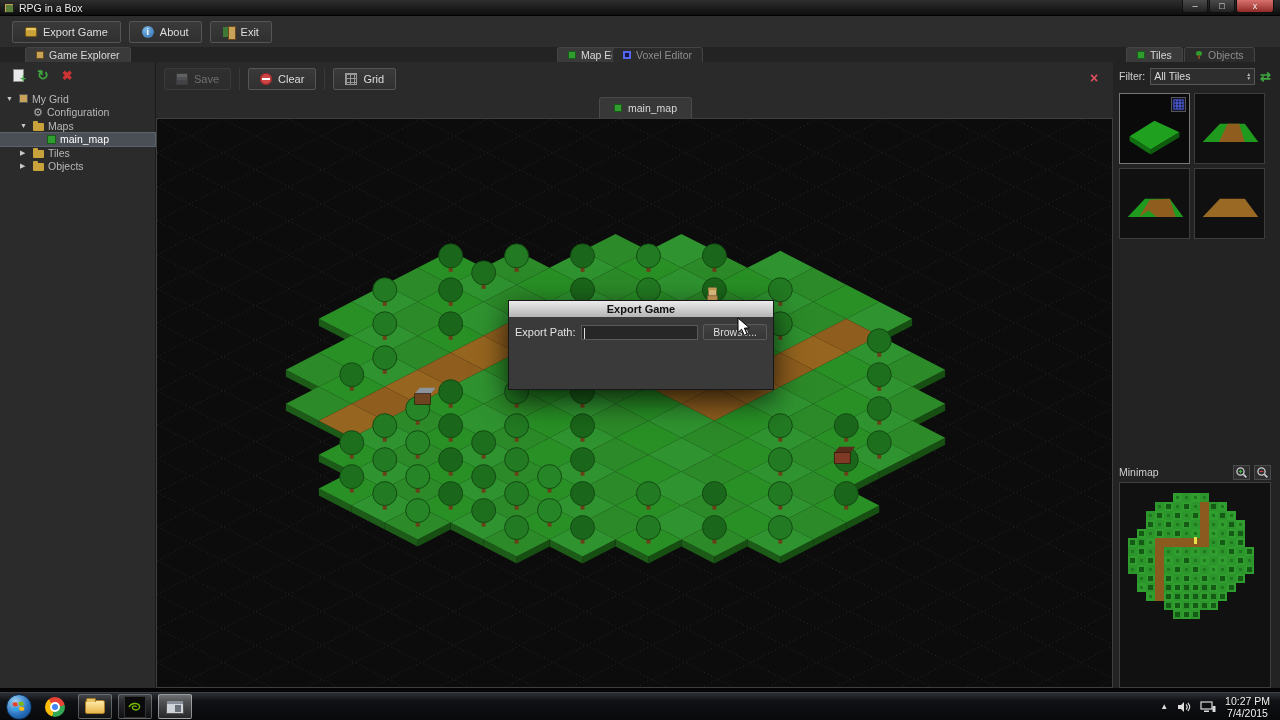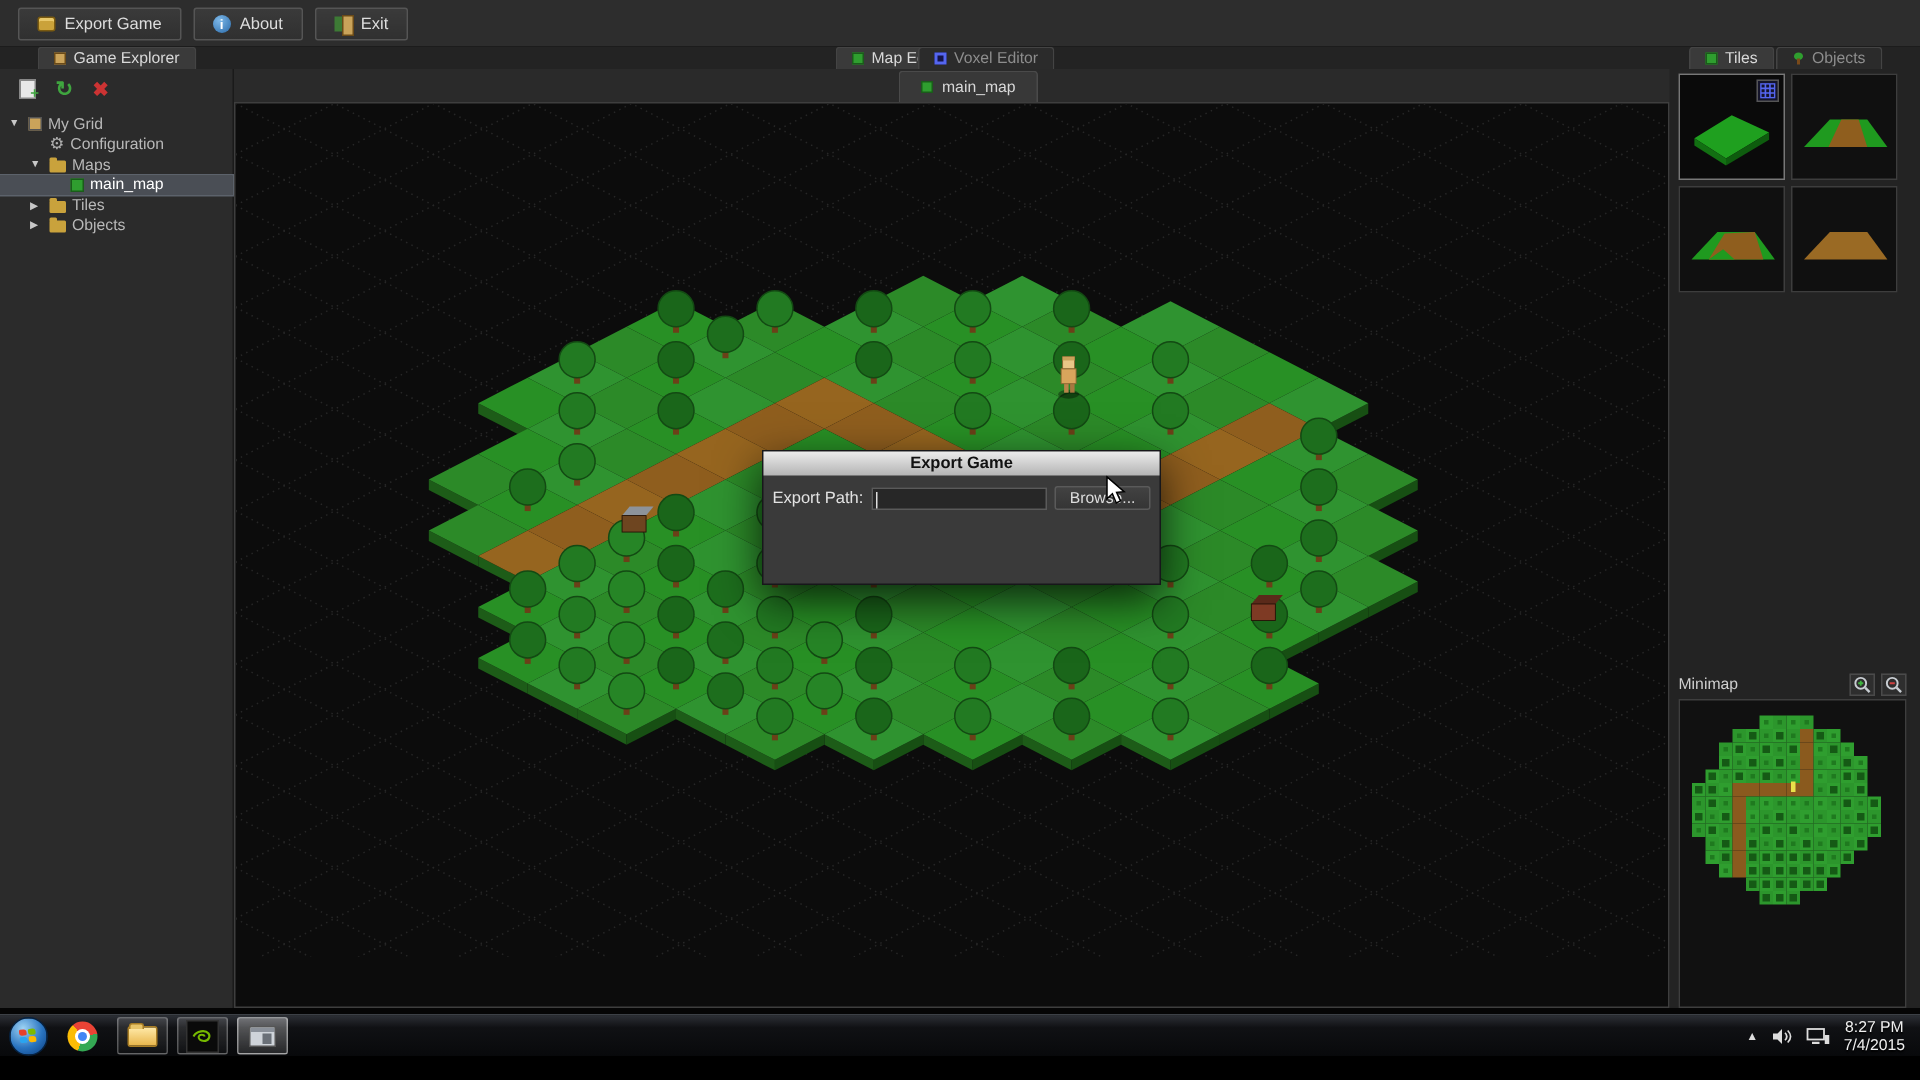--- a/index.html
+++ b/index.html
@@ -168,20 +168,29 @@
   .tray { margin-left:auto; display:flex; align-items:center; gap:9px; padding-right:10px; }
   .tray .chev { font-size:8px; color:#ddd; }
   .clock { text-align:center; font-size:10.5px; color:#f0f0f0; line-height:12px; text-shadow:0 1px 1px #000; }
 </style>
 </head>
 <body>
 
 <div class="screen">
 
   <div>
+    <div class="titlebar">
+      <span class="app-ico"></span>
+      <span class="title-text">RPG in a Box</span>
+      <div class="wincontrols">
+        <div class="winbtn">–</div>
+        <div class="winbtn">□</div>
+        <div class="winbtn close">x</div>
+      </div>
+    </div>
 
     <div class="menubar">
       <div class="mbtn">
         <span class="ic-export"></span>
         <span>Export Game</span>
       </div>
       <div class="mbtn">
         <span class="ic-about">i</span>
         <span>About</span>
       </div>
@@ -250,20 +259,37 @@
             </div>
             <div class="trow" style="padding-left: 20px;">
               <span class="arrow">▶</span>
               <span class="ti ti-folder"></span>
               <span class="tlabel">Objects</span>
             </div>
           </div>
       </div>
 
       <div class="center">
+        <div class="etoolbar">
+          <div class="ebtn disabled">
+            <span class="ic-save"></span>
+            <span>Save</span>
+          </div>
+          <div class="esep"></div>
+          <div class="ebtn">
+            <span class="ic-clear"></span>
+            <span>Clear</span>
+          </div>
+          <div class="esep"></div>
+          <div class="ebtn">
+            <span class="ic-grid"></span>
+            <span>Grid</span>
+          </div>
+          <div class="map-close">×</div>
+        </div>
         <div class="doctabs">
           <div class="doctab">
             <span class="sq green"></span>
             <span>main_map</span>
           </div>
         </div>
         <div class="canvas-wrap">
           <svg id="scene" viewBox="0 0 956 570" preserveAspectRatio="none">
               <line x1="0" y1="-544" x2="956" y2="-52" stroke="#272727" stroke-width="1" stroke-dasharray="1 3"></line>
               <line x1="0" y1="-544" x2="956" y2="-1036" stroke="#272727" stroke-width="1" stroke-dasharray="1 3"></line>
@@ -664,20 +690,31 @@
               <rect x="553" y="186" width="3" height="7" fill="#b8854a"></rect>
               <rect x="557" y="186" width="3" height="7" fill="#a87840"></rect>
               <rect x="551" y="177" width="10" height="10" fill="#d8a55c" stroke="#8a6530" stroke-width="0.6"></rect>
               <rect x="552" y="169" width="8" height="8" fill="#e9c687" stroke="#8a6530" stroke-width="0.6"></rect>
               <rect x="552" y="169" width="8" height="2.5" fill="#caa25a"></rect>
             </svg>
         </div>
       </div>
 
       <div class="right">
+        <div class="filter-row">
+          <span>Filter:</span>
+          <div class="dropdown">
+            <span>All Tiles</span>
+            <span class="spinner">
+                <span>▲</span>
+                <span>▼</span>
+              </span>
+          </div>
+          <span class="ic-swap">⇄</span>
+        </div>
         <div class="tiles-grid" id="tiles">
             <div class="tile-cell sel"><svg viewBox="0 0 72 72">
                 <polygon points="10,44 36,28 62,40 32,58" fill="#1fa01f"></polygon>
                 <polygon points="10,44 32,58 32,63 10,49" fill="#127012"></polygon>
                 <polygon points="32,58 62,40 62,45 32,63" fill="#0e5c0e"></polygon>
               </svg><span class="badge">
                 <svg viewBox="0 0 12 12">
                   <rect x="1" y="1" width="10" height="10" fill="none" stroke="#5566f0"></rect>
                   <path d="M1,4.3 h10 M1,7.6 h10 M4.3,1 v10 M7.6,1 v10" stroke="#5566f0" stroke-width="1.2"></path>
                 </svg>
@@ -1100,18 +1137,18 @@
       <svg width="14" height="12" viewBox="0 0 14 12">
           <polygon points="1,4 4,4 7,1 7,11 4,8 1,8" fill="#ddd"></polygon>
           <path d="M9,3.5 C10.5,5 10.5,7 9,8.5 M10.8,2 C13.2,4.5 13.2,7.5 10.8,10" stroke="#ddd" stroke-width="1.1" fill="none"></path>
         </svg>
       <svg width="16" height="12" viewBox="0 0 16 12">
           <rect x="1" y="1" width="11" height="7" fill="none" stroke="#ddd" stroke-width="1.2"></rect>
           <rect x="4" y="9.5" width="5" height="1.5" fill="#ddd"></rect>
           <rect x="12.5" y="5" width="3" height="6" fill="#ddd"></rect>
         </svg>
       <div class="clock">
-        <div>8:27 PM</div>
+        <div>10:27 PM</div>
         <div>7/4/2015</div>
       </div>
     </div>
   </div>
 </div>
 
 </body></html>

